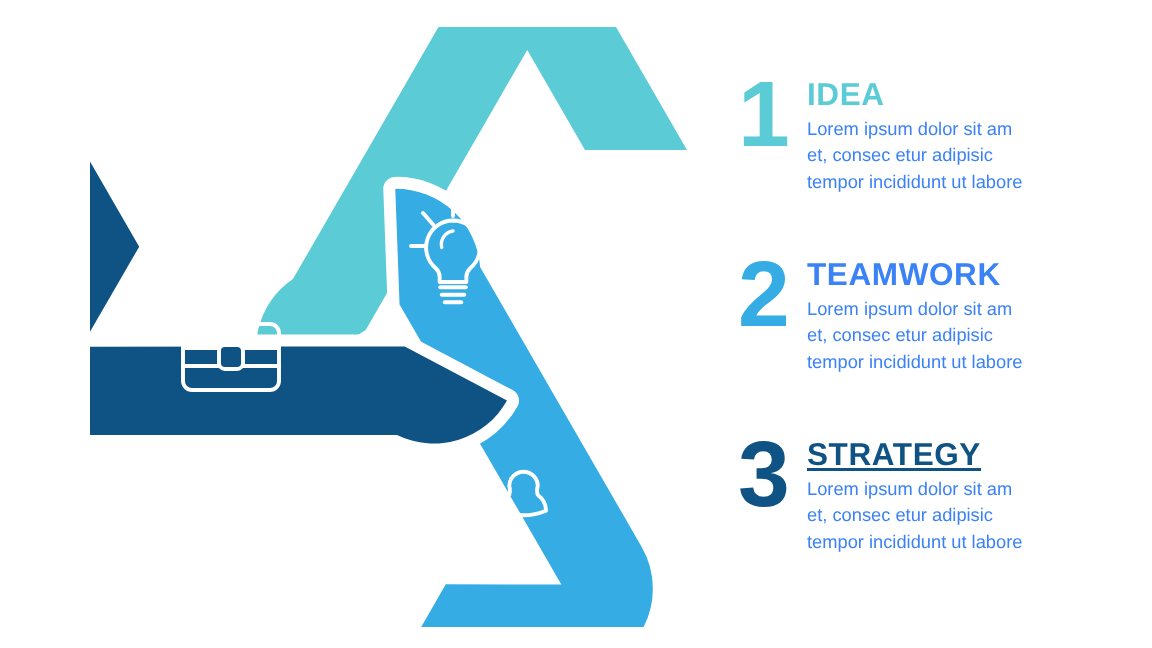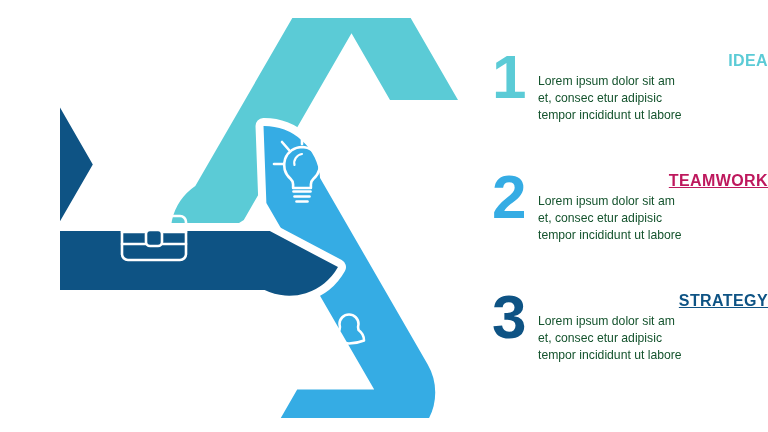--- a/index.html
+++ b/index.html
@@ -65,32 +65,31 @@
     text-align: left;
     margin-top: 2px;
     font-family: "Liberation Sans", sans-serif;
   }
 
   .legend-text {
     flex: 1 1 auto;
     padding-top: 6px;
   }
   .legend-title {
-    font-size: 16px;
+    font-size: 21px;
     font-weight: bold;
     letter-spacing: 0.4px;
     line-height: 1.1;
     margin-bottom: 3px;
     font-family: "Liberation Sans", sans-serif;
-    text-align: right;
   }
   .legend-body {
     font-size: 12.2px;
     line-height: 1.42;
-    color: #14532d;
+    color: #3b82f6;
     font-family: "Liberation Sans", sans-serif;
   }
   .legend-body span { display: block; }
 </style>
 </head>
 <body>
 
 <div class="canvas">
 
   <div class="diagram">
@@ -205,21 +204,21 @@
           <span>Lorem ipsum dolor sit am</span>
           <span>et, consec etur adipisic</span>
           <span>tempor incididunt ut labore</span>
         </div>
       </div>
     </div>
 
     <div class="legend-item item-1">
       <div class="num" style="color: rgb(53, 172, 228);">2</div>
       <div class="legend-text">
-        <div class="legend-title" style="color: #be185d; text-decoration: underline;">TEAMWORK</div>
+        <div class="legend-title" style="color: #3b82f6;">TEAMWORK</div>
         <div class="legend-body">
           <span>Lorem ipsum dolor sit am</span>
           <span>et, consec etur adipisic</span>
           <span>tempor incididunt ut labore</span>
         </div>
       </div>
     </div>
 
     <div class="legend-item item-2">
       <div class="num" style="color: rgb(14, 83, 132);">3</div>

